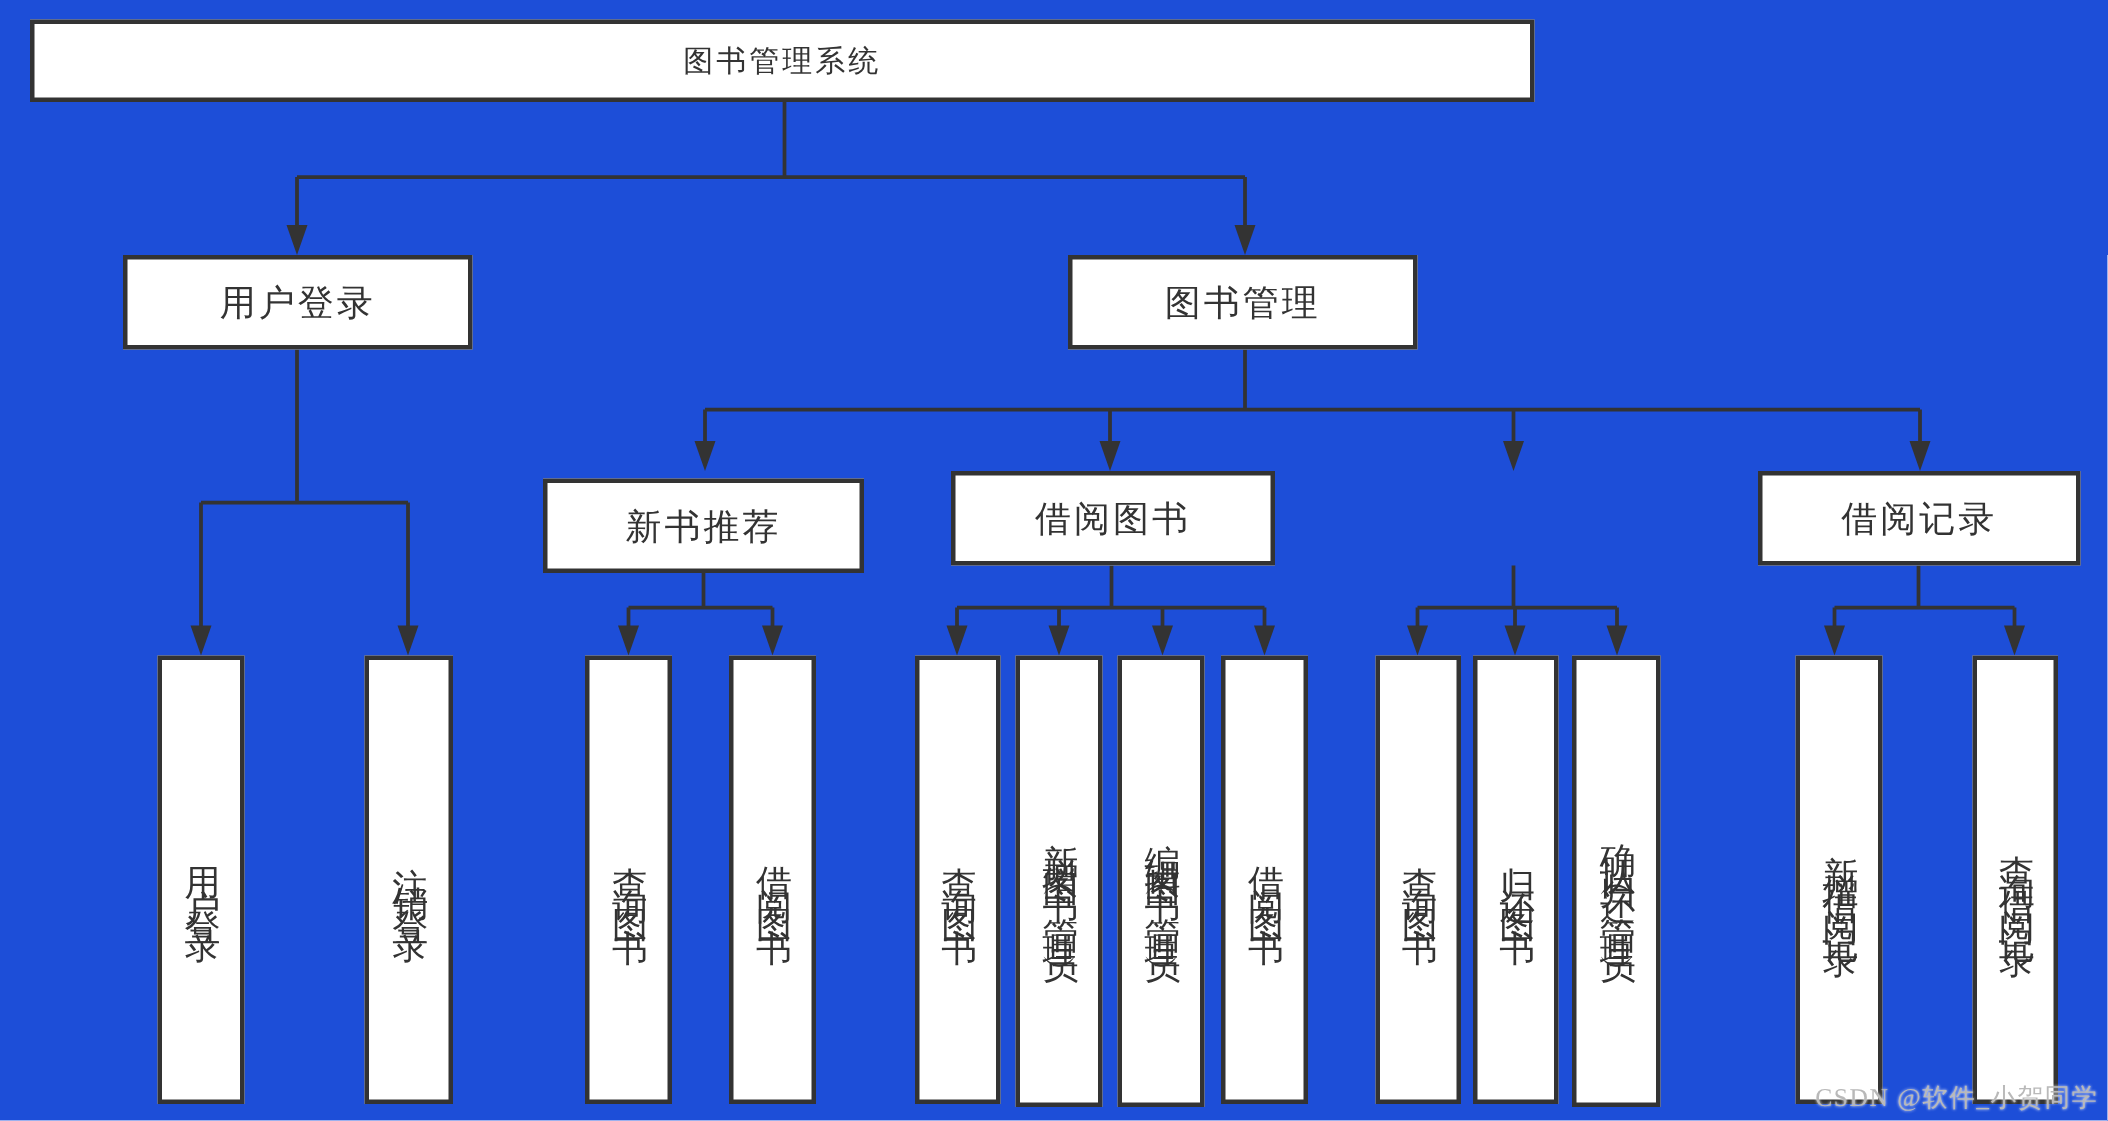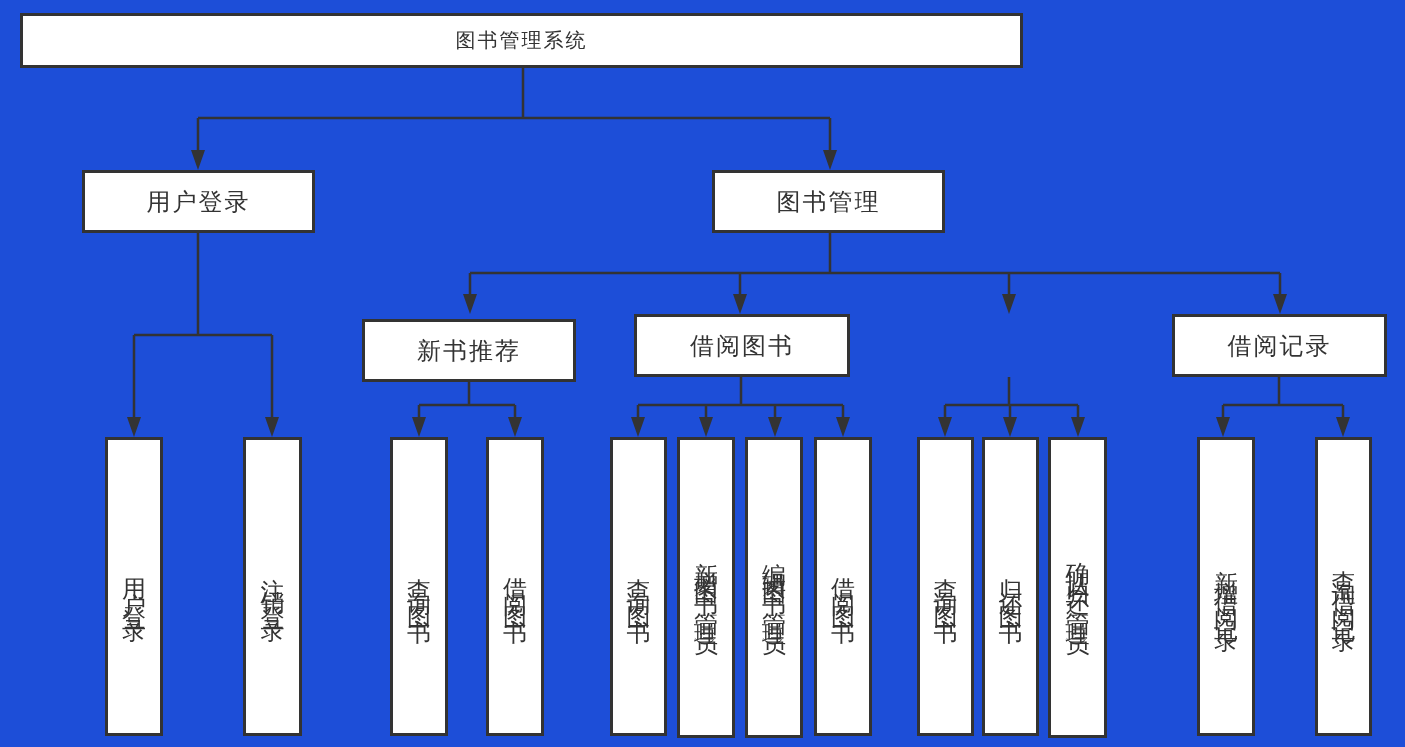--- a/index.html
+++ b/index.html
@@ -107,14 +107,15 @@
   <div class="node leaf leaf--9" style="left:745px; top:437px; width:58px; height:301px;">编辑图书（管理员）</div>
   <div class="node leaf" style="left:814px; top:437px; width:58px; height:299px;">借阅图书</div>
 
   <div class="node leaf" style="left:917px; top:437px; width:57px; height:299px;">查询图书</div>
   <div class="node leaf" style="left:982px; top:437px; width:57px; height:299px;">归还图书</div>
   <div class="node leaf leaf--9" style="left:1048px; top:437px; width:59px; height:301px;">确认归还（管理员）</div>
 
   <div class="node leaf leaf--6" style="left:1197px; top:437px; width:58px; height:299px;">新增借阅记录</div>
   <div class="node leaf leaf--6" style="left:1315px; top:437px; width:57px; height:299px;">查询借阅记录</div>
 
+  <div class="watermark">CSDN @软件_小贺同学</div>
 
 </div>
 
 </body></html>

